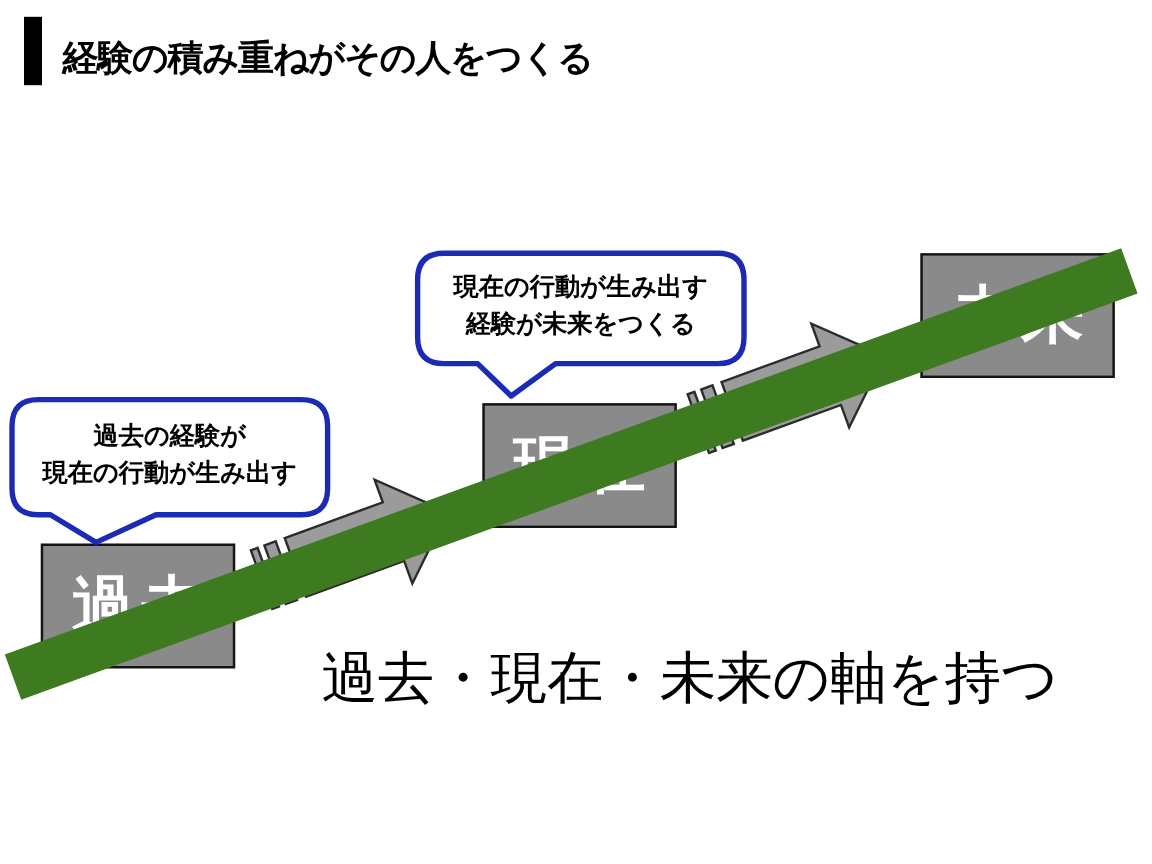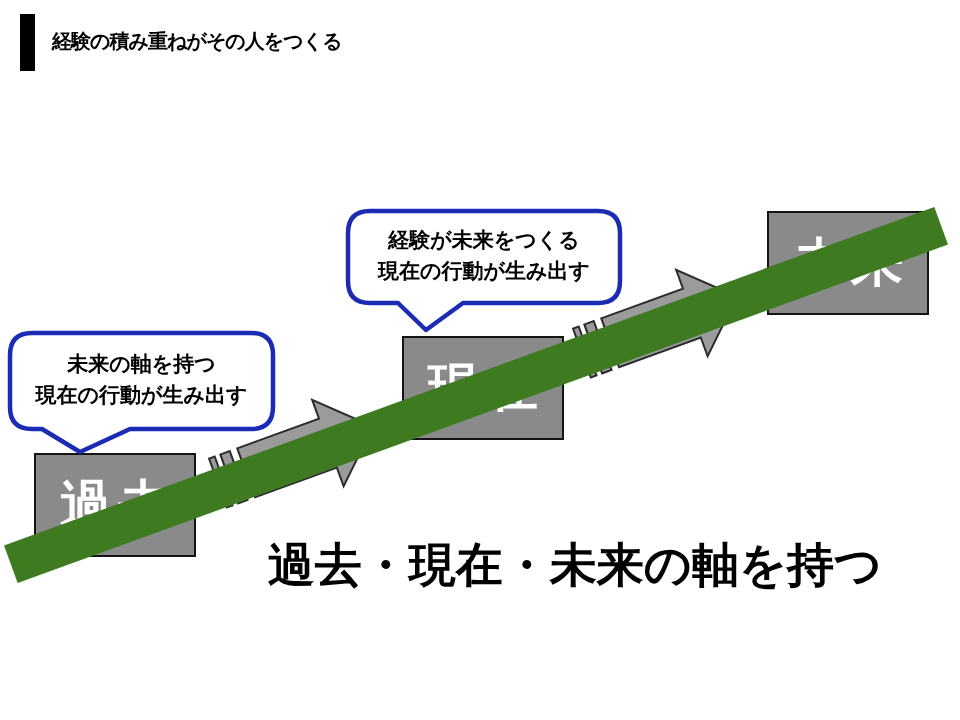--- a/index.html
+++ b/index.html
@@ -18,21 +18,21 @@
     overflow:hidden;
     font-family:"Liberation Sans","DejaVu Sans",sans-serif;
   }
   
   .title-accent{
     position:absolute;left:20px;top:14px;width:15px;height:57px;
     background:var(--text-black);
   }
   .page-title{
     position:absolute;left:52px;top:28px;
-    font-size:20px;font-weight:bold;letter-spacing:-1px;
+    font-size:30px;font-weight:bold;letter-spacing:-1px;
     color:var(--text-black);white-space:nowrap;
   }
   
   svg.diagram{position:absolute;left:0;top:0;z-index:2;}
   .arrow-shape{fill:var(--arrow-gray);stroke:#2b2b2b;stroke-width:2;}
   .axis-bar{
     position:absolute;left:-19px;top:375px;width:990px;height:40px;
     background:var(--axis-green);
     transform:rotate(-20deg);
     z-index:3;
@@ -58,21 +58,21 @@
     position:absolute;z-index:5;
     display:flex;flex-direction:column;align-items:center;justify-content:center;
     text-align:center;font-size:21px;font-weight:bold;line-height:31px;
     color:var(--text-black);white-space:nowrap;
   }
   .callout-past-text{left:10px;top:333px;width:263px;height:96px;padding-bottom:4px;box-sizing:border-box;}
   .callout-future-text{left:348px;top:211px;width:272px;height:92px;padding-bottom:4px;box-sizing:border-box;}
   
   .caption{
     position:absolute;left:230px;top:534px;width:690px;
-    text-align:center;font-size:47px;font-weight:bold;
+    text-align:center;font-size:47px;font-weight:normal;
     color:var(--text-black);z-index:4;white-space:nowrap;
   }
 </style>
 </head>
 <body>
 
 <div class="slide">
 
   <div class="title-accent"></div>
   <div class="page-title">経験の積み重ねがその人をつくる</div>
@@ -101,23 +101,23 @@
   </svg>
 
   <div class="axis-bar"></div>
 
   <svg class="diagram" width="960" height="720" viewBox="0 0 960 720" style="z-index:4;">
     <path class="bubble-path" d="M 32 333 H 251 Q 273 333 273 355 V 407 Q 273 429 251 429 H 130 L 80 452 L 42 429 H 32 Q 10 429 10 407 V 355 Q 10 333 32 333 Z"></path>
     <path class="bubble-path" d="M 370 211 H 598 Q 620 211 620 233 V 281 Q 620 303 598 303 H 463 L 426 330 L 398 303 H 370 Q 348 303 348 281 V 233 Q 348 211 370 211 Z"></path>
   </svg>
 
   <div class="callout-text callout-past-text">
-    <span>未来の軸を持つ</span>
+    <span>過去の経験が</span>
     <span>現在の行動が生み出す</span>
   </div>
   <div class="callout-text callout-future-text">
+    <span>現在の行動が生み出す</span>
     <span>経験が未来をつくる</span>
-    <span>現在の行動が生み出す</span>
   </div>
 
   <div class="caption">過去・現在・未来の軸を持つ</div>
 
 </div>
 
 </body></html>

